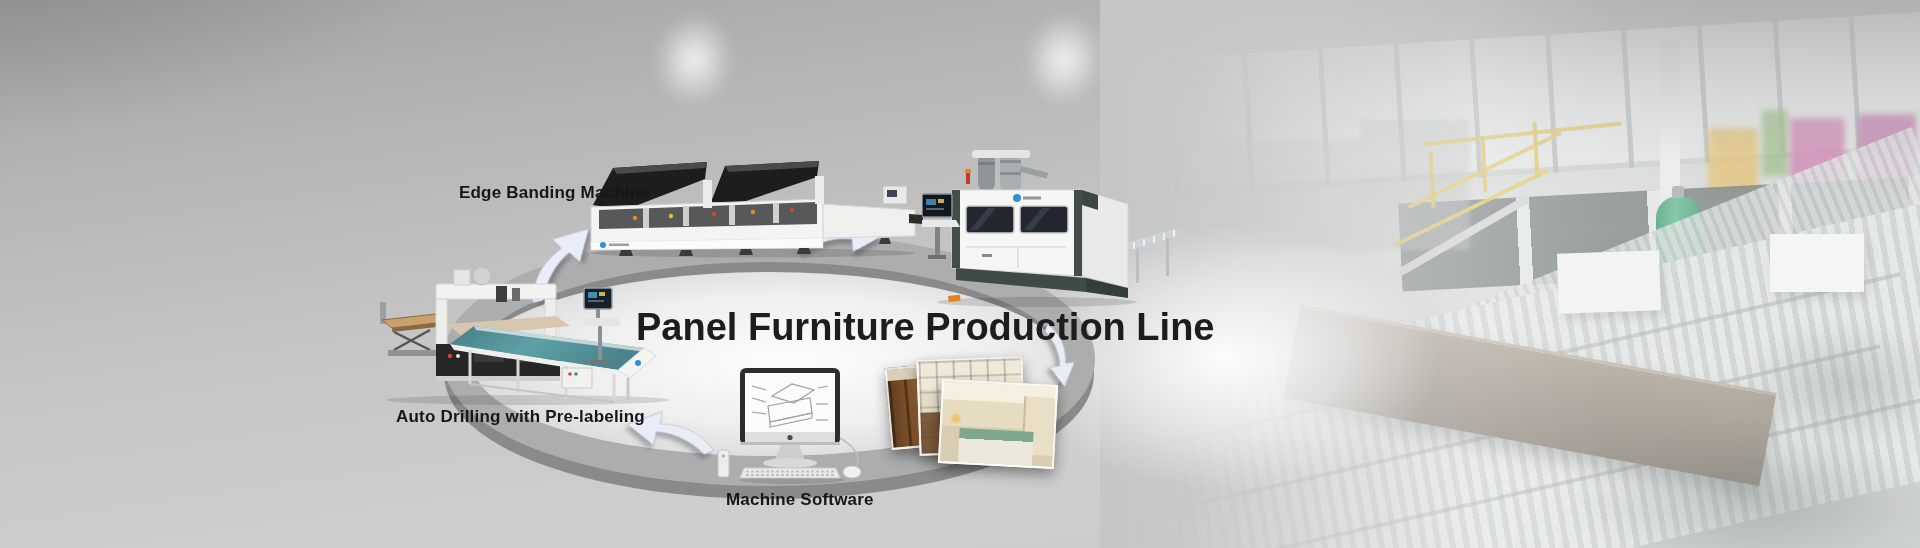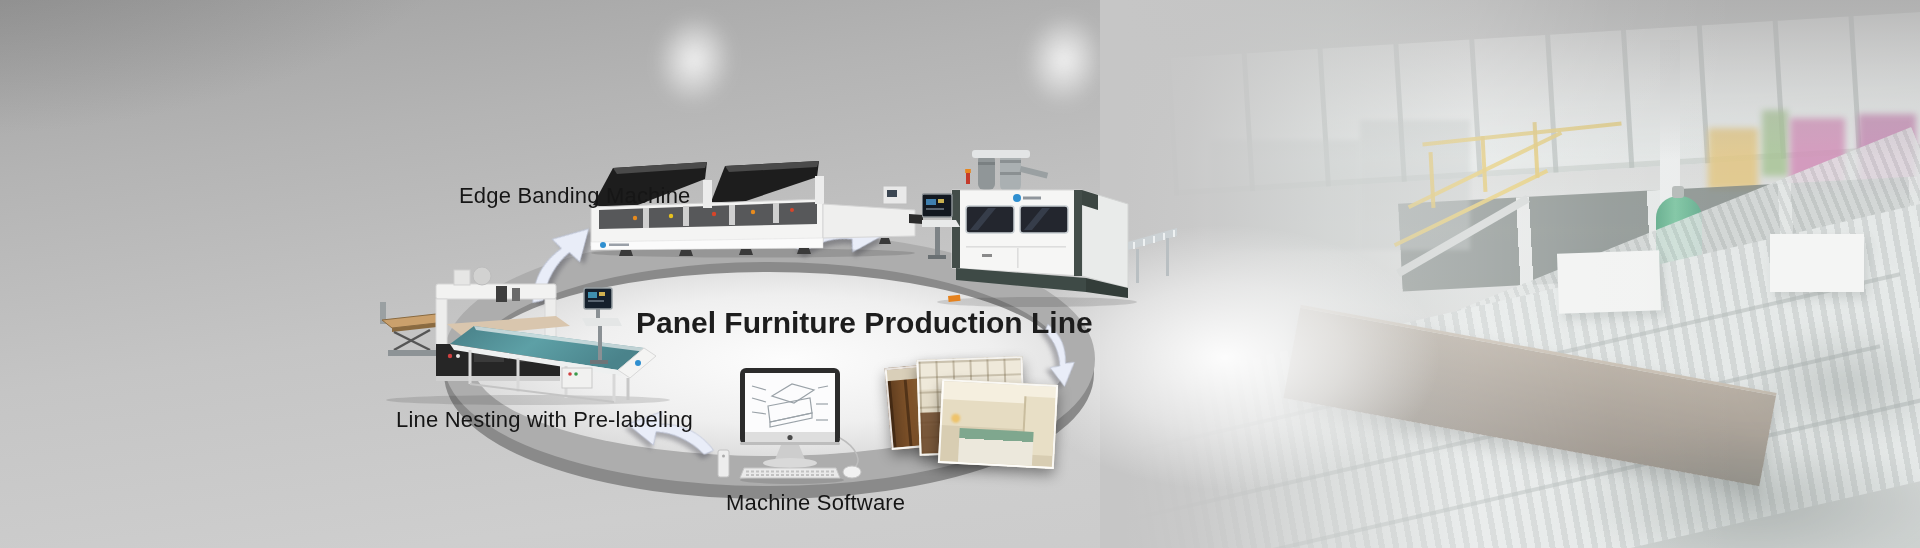--- a/index.html
+++ b/index.html
@@ -91,22 +91,22 @@
       linear-gradient(180deg,#efe9da 0 30%,#e4dcc8 30% 70%,#cfc5ae 70%);}
   .photo-mid .cab-dark{position:absolute;left:0;bottom:0;width:30%;height:45%;background:#6a4426;opacity:.85;}
   .photo-mid .cab-white{position:absolute;left:30%;top:22%;width:27%;height:62%;background:#f5f2e8;}
   .photo-front{left:52px;top:24px;width:112px;height:80px;transform:rotate(3deg);
     background:linear-gradient(180deg,#f5efdf 0 22%,#e6dcc2 22% 55%,#d8cdb2 55%);}
   .photo-front .bed{position:absolute;left:16%;bottom:0;width:66%;height:42%;
     background:linear-gradient(180deg,#7fa78e 0 30%,#ece8dc 30%);}
   .photo-front .wardrobe{position:absolute;right:0;top:14%;width:26%;height:72%;background:#e8dfc6;border-left:2px solid #c9bd9e;}
   .photo-front .lamp{position:absolute;left:8%;top:40%;width:9px;height:9px;border-radius:50%;background:#eec36a;filter:blur(1px);}
   
-  .banner-title{position:absolute;left:636px;top:306px;font-size:30px;font-weight:600;color:#1d1d1d;white-space:nowrap;}
-  .station-label{position:absolute;font-size:22px;font-weight:400;color:#161616;white-space:nowrap;letter-spacing:.2px;}
+  .banner-title{position:absolute;left:636px;top:306px;font-size:38px;font-weight:600;color:#1d1d1d;white-space:nowrap;}
+  .station-label{position:absolute;font-size:17px;font-weight:700;color:#161616;white-space:nowrap;letter-spacing:.2px;}
   .lbl-edge{left:459px;top:183px;}
   .lbl-six{left:987px;top:294px;}
   .lbl-auto{left:396px;top:407px;}
   .lbl-soft{left:726px;top:490px;}
 </style>
 </head>
 <body>
 
 <div class="stage">
 
@@ -352,16 +352,16 @@
     </div>
     <div class="photo photo-front">
       <div class="wardrobe"></div>
       <div class="bed"></div>
       <div class="lamp"></div>
     </div>
   </div>
 
   <div class="banner-title">Panel Furniture Production Line</div>
   <div class="station-label lbl-edge">Edge Banding Machine</div>
-  <div class="station-label lbl-auto">Line Nesting with Pre-labeling</div>
+  <div class="station-label lbl-auto">Auto Drilling with Pre-labeling</div>
   <div class="station-label lbl-soft">Machine Software</div>
 
 </div>
 
 </body></html>

